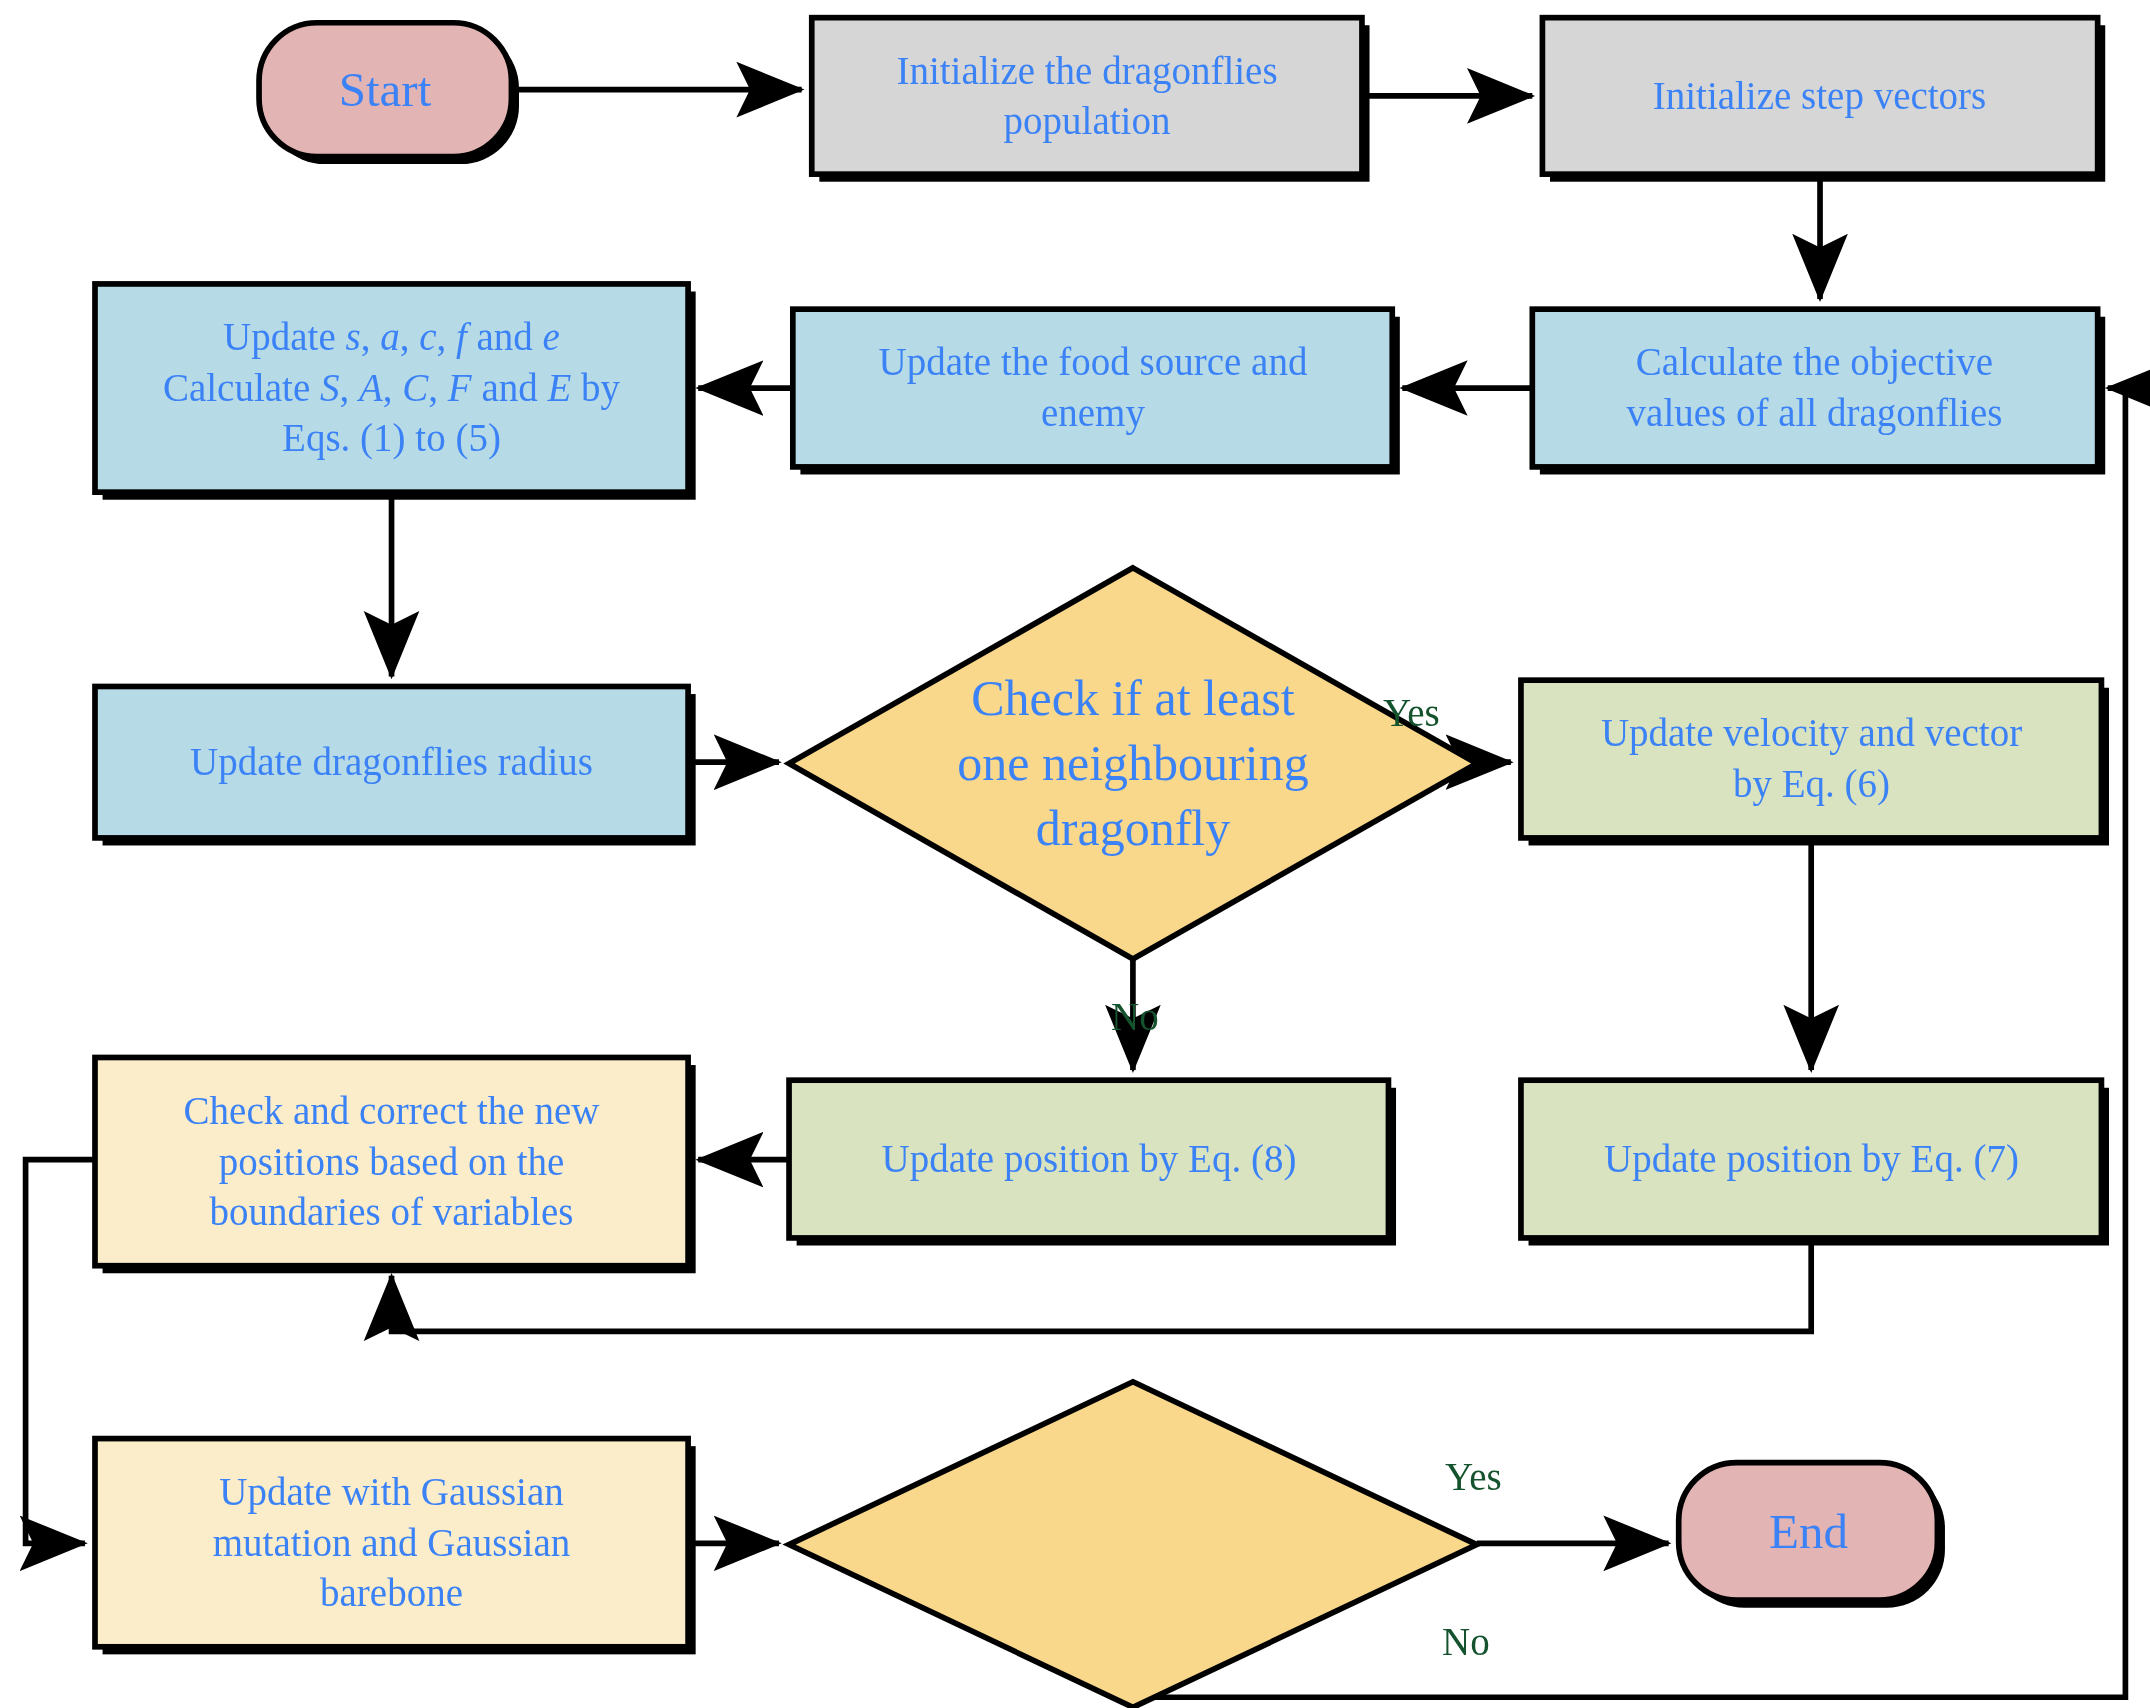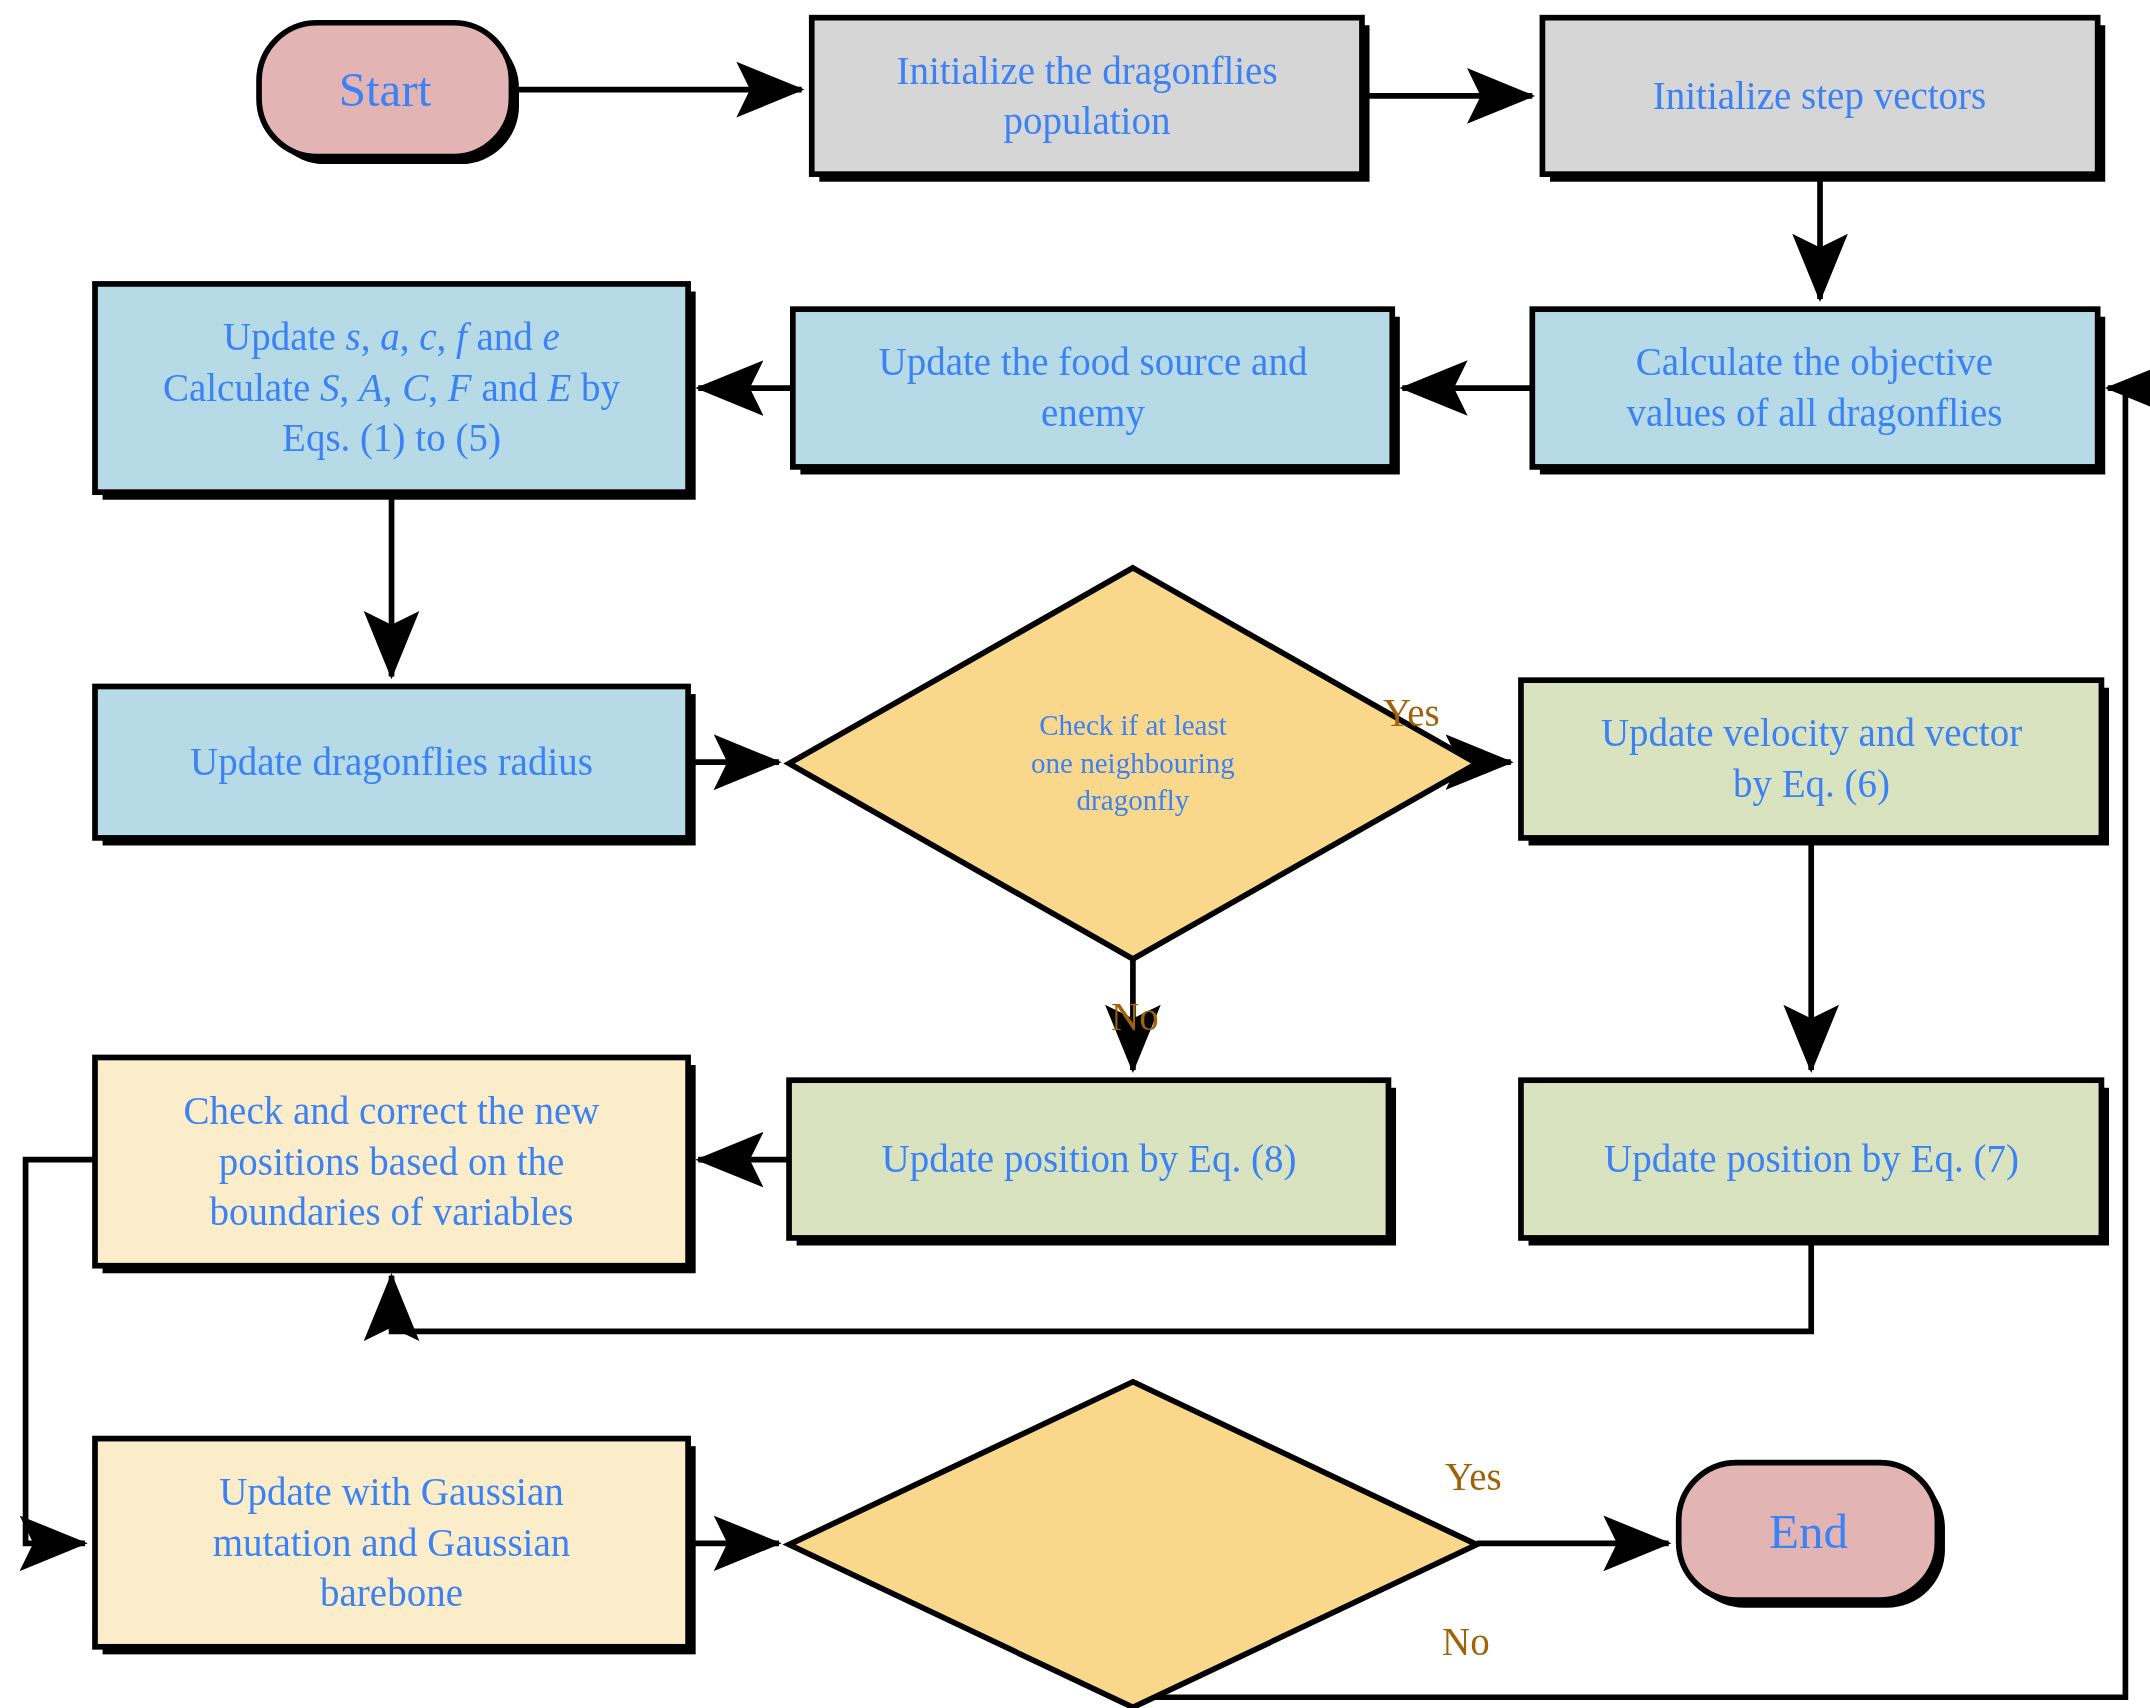--- a/index.html
+++ b/index.html
@@ -44,29 +44,29 @@
     justify-content: center;
     text-align: center;
     color: #3b82f6;
     font-family: Liberation Serif, serif;
     line-height: 1.30;
     white-space: pre-line;
     pointer-events: none;
   }
   .edge-label {
     position: absolute;
-    color: #a16207;
+    color: #14532d;
     font-family: "Liberation Serif", "DejaVu Serif", serif;
     font-size: 39px;
     line-height: 1;
     white-space: nowrap;
   }
   .fs-term { font-size: 49px; }
   .fs-proc { font-size: 39px; }
-  .fs-dec  { font-size: 29px; }
+  .fs-dec  { font-size: 50px; }
   .ital { font-style: italic; }
 </style>
 </head>
 <body>
 
 <div id="canvas">
 
   <svg id="flow" viewBox="0 0 3408 2707">
     <defs>
       <marker id="arrow" markerWidth="16" markerHeight="16" refX="11.5" refY="5.5" orient="auto" markerUnits="strokeWidth">

